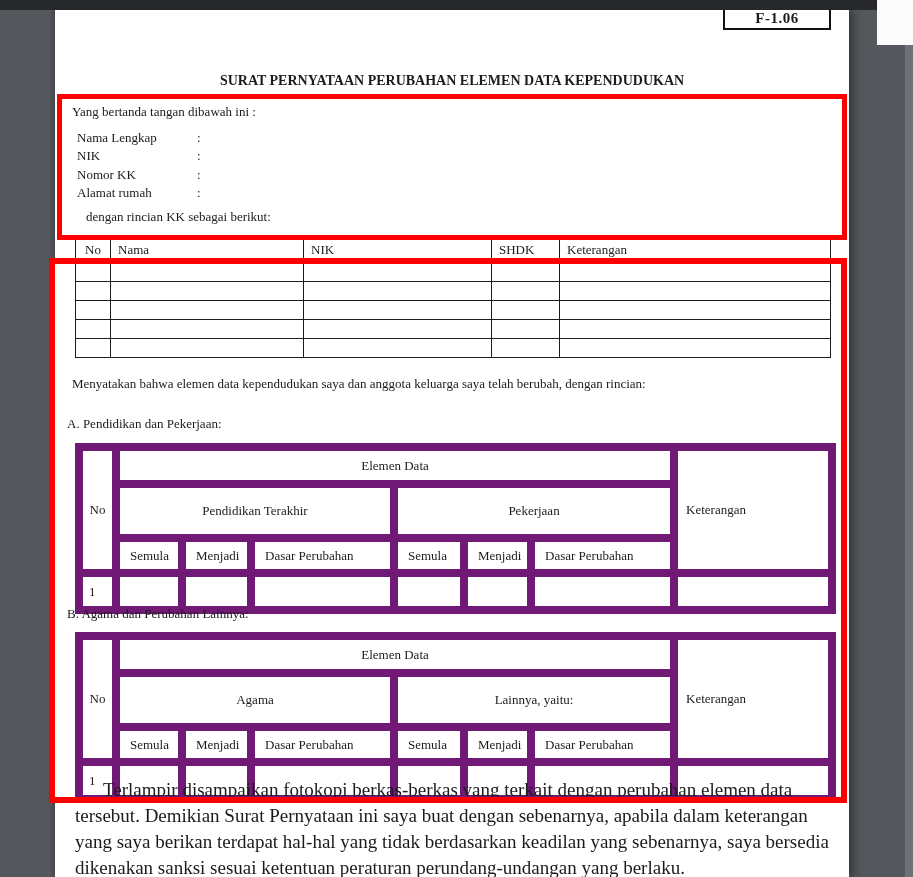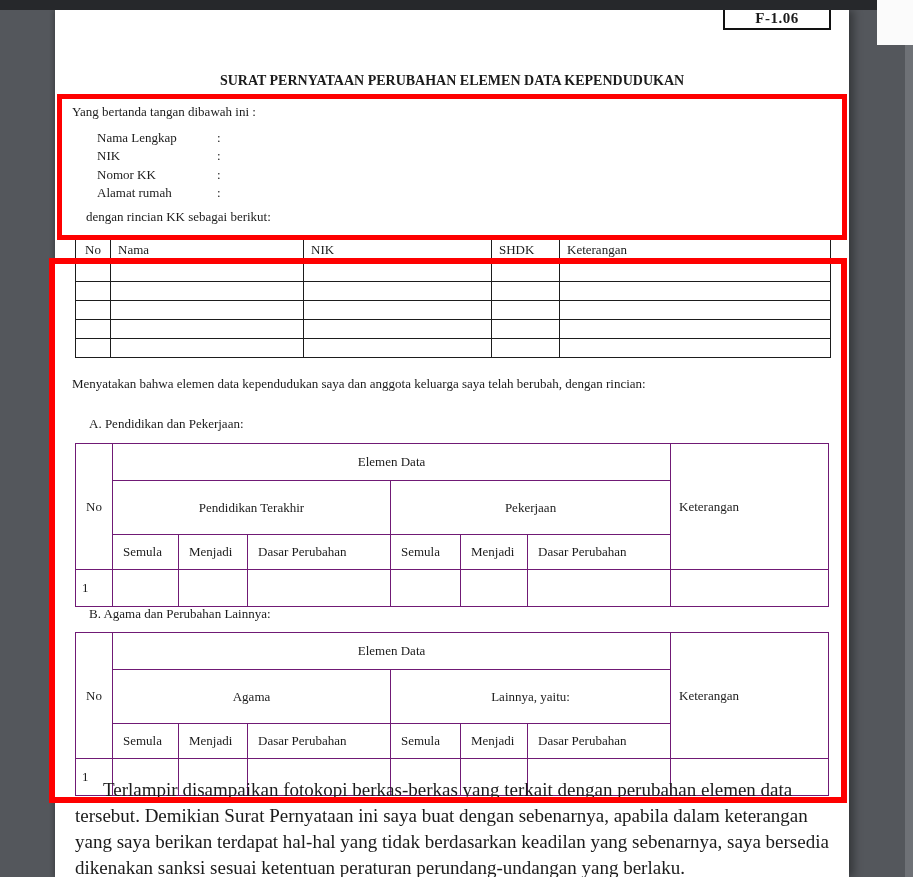--- a/index.html
+++ b/index.html
@@ -50,40 +50,40 @@
     letter-spacing: 0.5px;
   }
   .title {
     position: absolute; left: 0; top: 63px; width: 794px;
     text-align: center;
     font-weight: bold;
     font-size: 14px;
   }
   .opening { position: absolute; left: 17px; top: 93px; font-size: 13px; }
   .opening .intro-line { line-height: 18px; margin-bottom: 8px; }
-  .field-row { margin-left: 25px; line-height: 18.4px; }
+  .field-row { margin-left: 5px; line-height: 18.4px; }
   .field-row .flabel { display: inline-block; width: 120px; }
   .kk-intro { position: absolute; left: 17px; top: 199px; font-size: 13px; margin-left: 14px; }
 
   table { border-collapse: collapse; table-layout: fixed; font-size: 13px; color: #1b1b1b; }
   .kk-table { position: absolute; left: 20px; top: 227px; width: 755px; }
   .kk-table td { border: 1px solid #1d1d1d; padding: 0 0 0 7px; overflow: hidden; white-space: nowrap; }
   .kk-table tr.hdr td { height: 25px; }
   .kk-table tr.blank td { height: 19px; }
   .kk-table td.cno { text-align: center; padding: 0; }
 
   .statement { position: absolute; left: 17px; top: 366px; font-size: 13px; }
-  .sec-heading { position: absolute; left: 34px; font-size: 13px; }
+  .sec-heading { position: absolute; left: 12px; font-size: 13px; }
   .sec-a-heading { top: 406px; }
   .sec-b-heading { top: 596px; }
 
   .elem-table { position: absolute; left: 20px; width: 753px; }
   .elem-table-a { top: 433px; }
   .elem-table-b { top: 622px; }
-  .elem-table td { border: 1px solid #701a75; overflow: hidden; white-space: nowrap; vertical-align: middle; }
+  .elem-table td { border: 8px solid #701a75; overflow: hidden; white-space: nowrap; vertical-align: middle; }
   .elem-table tr.r1 td { height: 37px; }
   .elem-table tr.r2 td { height: 54px; border-radius: 6px; }
   .elem-table tr.r3 td { height: 35px; }
   .elem-table tr.r4 td { height: 37px; }
   .elem-table td.c { text-align: center; }
   .elem-table td.l { text-align: left; padding-left: 10px; }
   .elem-table td.ket { text-align: left; padding-left: 8px; }
   .elem-table td.num { text-align: left; padding-left: 6px; }
 
   .closing {

